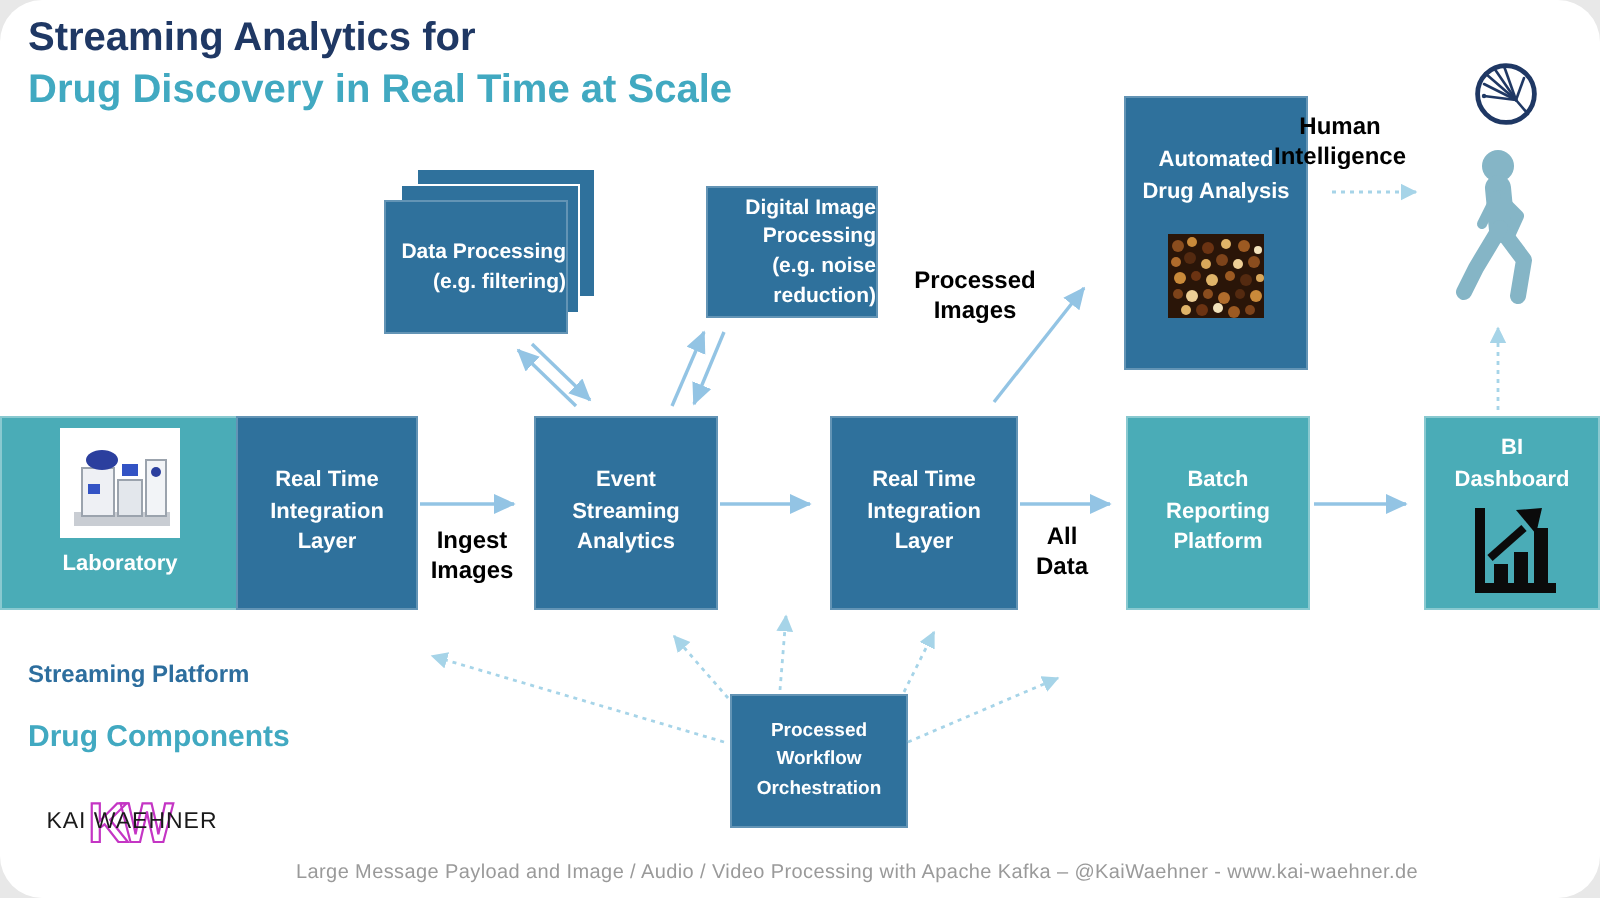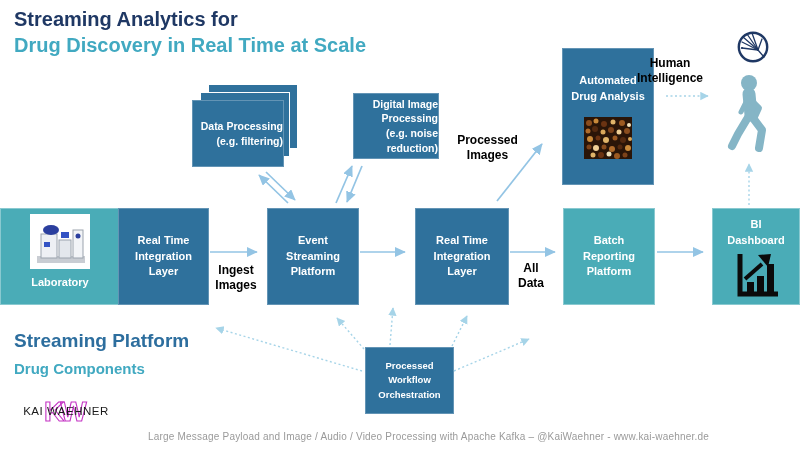--- a/index.html
+++ b/index.html
@@ -1,33 +1,33 @@
 <!DOCTYPE html>
 <html style="--navy: #1F3864; --teal: #41A9C1; --box_dark: #2F719C; --box_teal: #4AACB7; --legend_blue: #2D6E9E; --arrow: #93C4E4; --arrow_dotted: #A6D4E8; --person: #85B5C6; --magenta: #C435C4;"><head>
 <meta charset="utf-8">
 <style>
   html,body{margin:0;padding:0;background:#e8e8e8;font-family:"Liberation Sans",sans-serif;}
-  #canvas{position:relative;width:800px;height:449px;background:#ffffff;overflow:hidden;margin:0 auto;}
+  #canvas{position:relative;width:800px;height:449px;background:#ffffff;overflow:hidden;margin:0 auto;border-radius:21px;}
   .abs{position:absolute;}
   
   .title{left:14px;top:6px;font-weight:bold;font-size:20px;line-height:1.3;}
   .title .l1{color:var(--navy);}
   .title .l2{color:var(--teal);}
   
   .box{position:absolute;display:flex;flex-direction:column;align-items:center;justify-content:center;
        color:#fff;font-weight:bold;text-align:center;}
   .dark{background:var(--box_dark);border:1px solid rgba(255,255,255,0.25);}
   .tealbox{background:var(--box_teal);border:1px solid rgba(255,255,255,0.35);}
   .box-label{white-space:pre-line;display:block;width:100%;line-height:1.45;}
   .fs11{font-size:11px;} .fs10{font-size:10.5px;line-height:1.4;text-align:right;} .fs9{font-size:9.5px;line-height:1.5;}
   .page{position:absolute;width:90px;height:65px;background:var(--box_dark);border:1.5px solid #ffffff;box-sizing:border-box;}
   
   .flabel{position:absolute;color:#000;font-weight:bold;font-size:12px;line-height:1.25;text-align:center;white-space:pre-line;}
   
-  .legend1{left:14px;top:330px;font-size:19px;font-weight:bold;color:var(--legend_blue);}
+  .legend1{left:14px;top:330px;font-size:12px;font-weight:bold;color:var(--legend_blue);}
   .legend2{left:14px;top:360px;font-size:15px;font-weight:bold;color:var(--teal);}
   
   .kaiwaehner{left:15px;top:405px;width:102px;text-align:center;font-size:11.5px;font-weight:normal;
               letter-spacing:0.5px;color:#1a1a1a;}
   .caption{left:120px;top:431px;font-size:10px;color:#9a9a9a;letter-spacing:0.2px;margin-left:28px;}
   .labimg{width:60px;height:55px;background:#ffffff;display:flex;align-items:center;justify-content:center;}
   svg{display:block;}
   #overlay{position:absolute;left:0;top:0;pointer-events:none;}
 </style>
 </head>
@@ -109,21 +109,21 @@
 
   <div class="box dark" style="left:118px;top:208px;width:89px;height:95px;">
     <span class="box-label fs11">Real Time
 Integration
 Layer</span>
   </div>
 
   <div class="box dark" style="left:267px;top:208px;width:90px;height:95px;">
     <span class="box-label fs11">Event
 Streaming
-Platform</span>
+Analytics</span>
   </div>
 
   <div class="box dark" style="left:415px;top:208px;width:92px;height:95px;">
     <span class="box-label fs11">Real Time
 Integration
 Layer</span>
   </div>
 
   <div class="box tealbox" style="left:563px;top:208px;width:90px;height:95px;">
     <span class="box-label fs11">Batch

